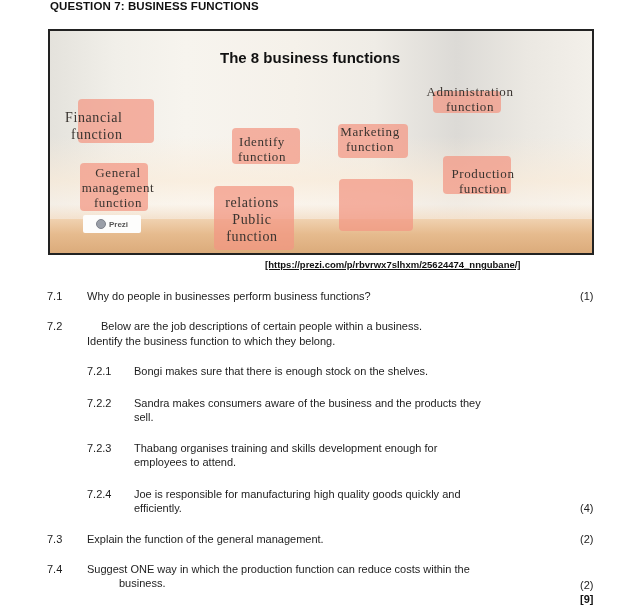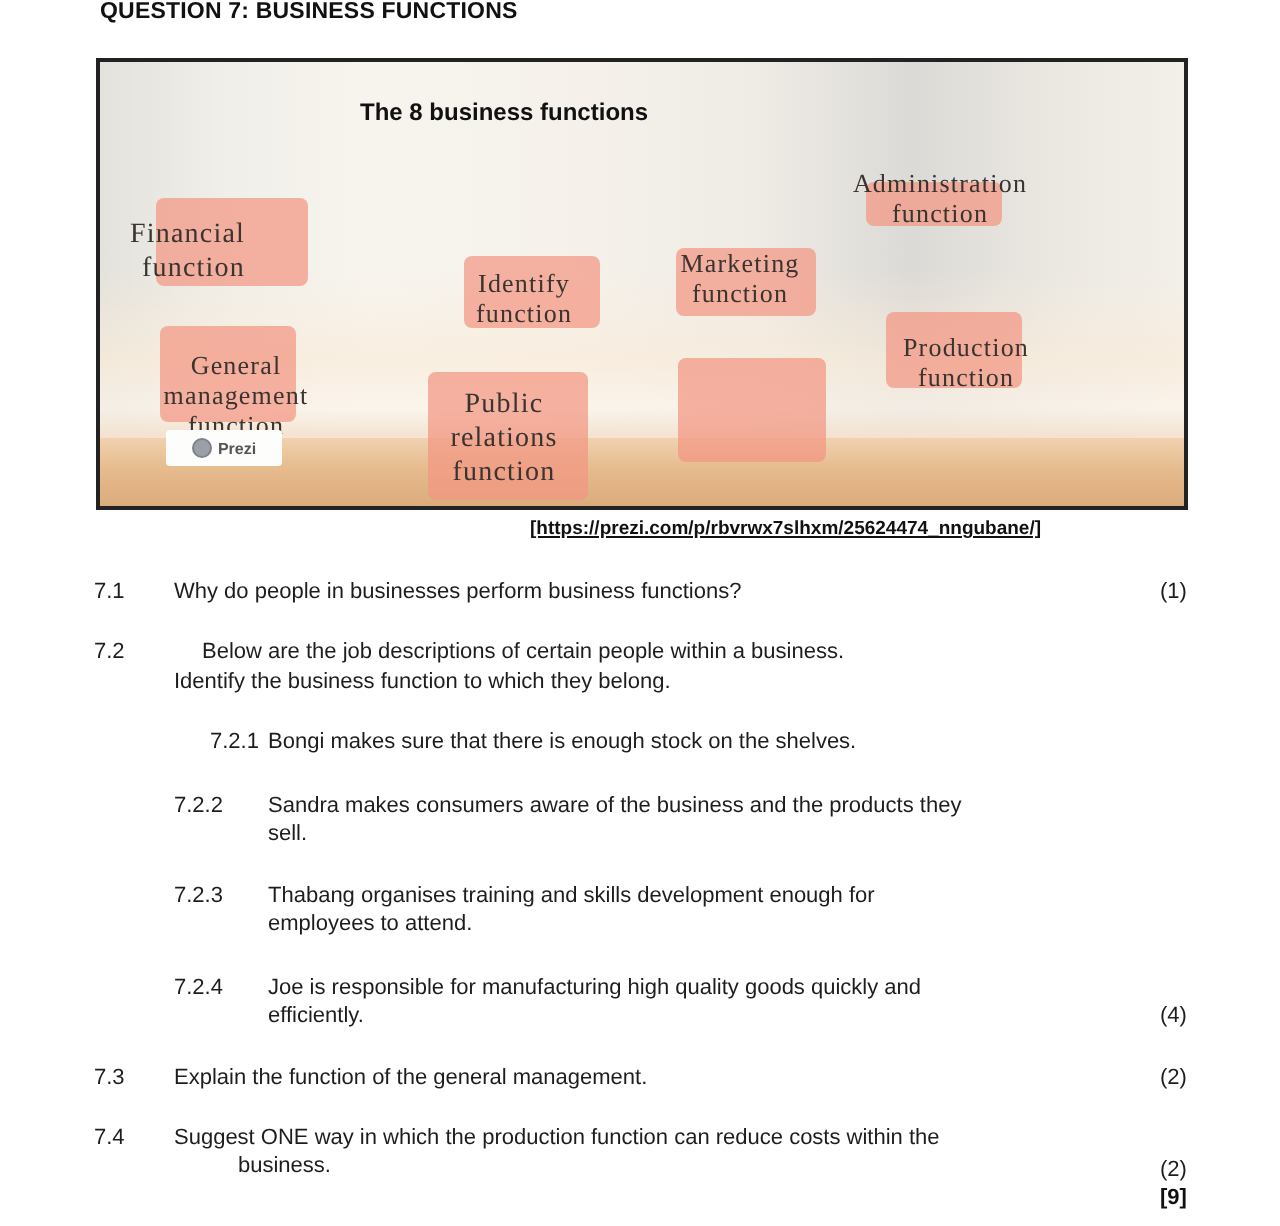--- a/index.html
+++ b/index.html
@@ -20,22 +20,22 @@
   }
   .figure .haze {
     position: absolute; left: 0; right: 0; top: 105px; height: 90px;
     background: linear-gradient(180deg, rgba(250,238,222,0) 0%, rgba(250,236,218,0.7) 50%, rgba(255,255,255,0.6) 100%);
   }
   .figure .shelf {
     position: absolute; left: 0; right: 0; top: 188px; height: 38px;
     background: linear-gradient(180deg, #f0d2b0 0%, #e6bb8e 40%, #d9a877 100%);
   }
   .fig-title {
-    position: absolute; left: 130px; top: 18px; width: 220px; text-align: left;
-    font-weight: bold; font-size: 12px; color: #111;
+    position: absolute; left: 130px; top: 18px; width: 220px; text-align: right;
+    font-weight: bold; font-size: 15px; color: #111;
   }
   .bubble {
     position: absolute; background: rgba(242,150,130,0.72); border-radius: 4px;
   }
   .label {
     position: absolute; font-family: Liberation Serif, serif; font-size: 13px; line-height: 15px;
     color: #3a3430; text-align: center; letter-spacing: 0.6px; white-space: nowrap;
   }
   .prezi {
     position: absolute; left: 33px; top: 184px; width: 58px; height: 18px; background: #fdfdfc;
@@ -85,36 +85,36 @@
     <div>function</div>
   </div>
 
   <div class="bubble" style="left:288px;top:93px;width:70px;height:34px;"></div>
   <div class="label" style="left:270px;top:93px;width:100px;">
     <div>Marketing</div>
     <div>function</div>
   </div>
 
   <div class="bubble" style="left:30px;top:132px;width:68px;height:48px;"></div>
-  <div class="label" style="left:12px;top:144px;width:112px;">
+  <div class="label" style="left:12px;top:134px;width:112px;">
     <div>General</div>
     <div>management</div>
     <div>function</div>
   </div>
 
   <div class="bubble" style="left:393px;top:125px;width:68px;height:38px;"></div>
   <div class="label" style="left:378px;top:135px;width:110px;">
     <div>Production</div>
     <div>function</div>
   </div>
 
   <div class="bubble" style="left:164px;top:155px;width:80px;height:64px;"></div>
   <div class="label" style="left:152px;top:163px;width:100px;font-size:14px;line-height:17px;">
+    <div>relations</div>
     <div>Public</div>
-    <div>relations</div>
     <div>function</div>
   </div>
 
   <div class="bubble" style="left:289px;top:148px;width:74px;height:52px;"></div>
 
   <div class="prezi">
     <span class="logo"></span>
     <span>Prezi</span>
   </div>
 </div>
@@ -127,21 +127,21 @@
   <span class="marks" style="left:580px;">(1)</span>
 </div>
 
 <div class="row" style="left:0;top:320px;width:640px;">
   <span class="num" style="left:47px;">7.2</span>
   <span class="txt" style="left:101px;">Below are the job descriptions of certain people within a business.</span>
   <span class="txt" style="left:87px;top:15px;">Identify the business function to which they belong.</span>
 </div>
 
 <div class="row" style="left:0;top:365px;width:640px;">
-  <span class="num" style="left:105px;text-align:right;">7.2.1</span>
+  <span class="num" style="left:87px;text-align:right;">7.2.1</span>
   <span class="txt" style="left:134px;">Bongi makes sure that there is enough stock on the shelves.</span>
 </div>
 
 <div class="row" style="left:0;top:397px;width:640px;">
   <span class="num" style="left:87px;">7.2.2</span>
   <span class="txt" style="left:134px;">Sandra makes consumers aware of the business and the products they</span>
   <span class="txt" style="left:134px;top:14px;">sell.</span>
 </div>
 
 <div class="row" style="left:0;top:442px;width:640px;">

